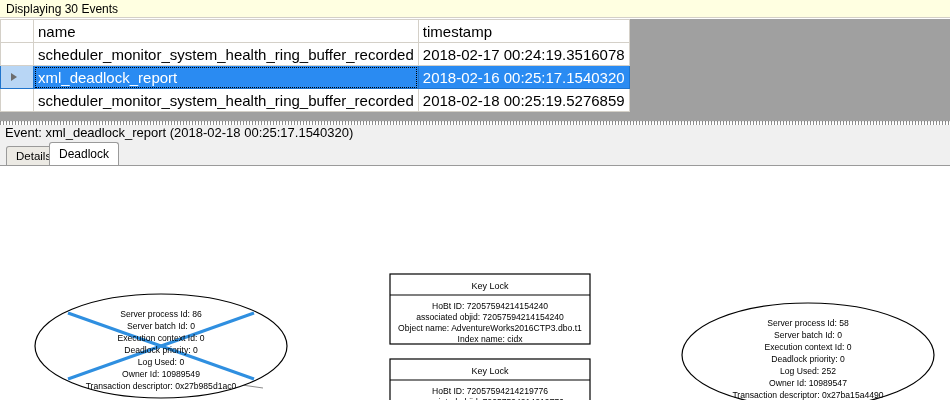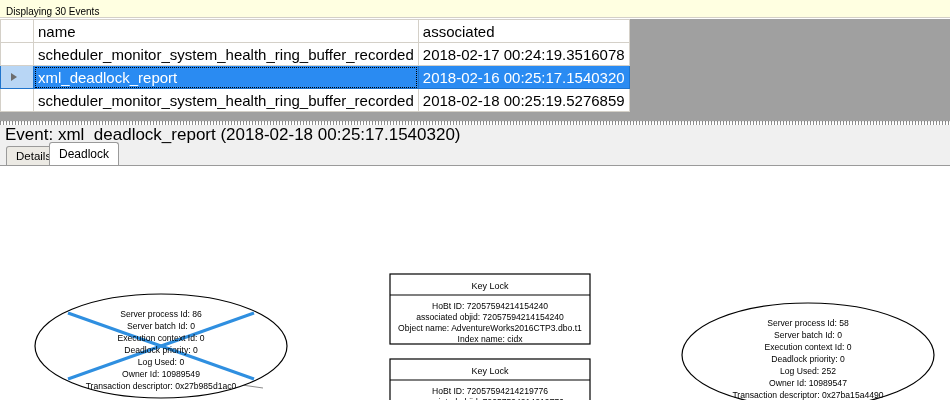--- a/index.html
+++ b/index.html
@@ -11,22 +11,22 @@
     font-size:11px;color:#000;
     -webkit-font-smoothing:none;
   }
   .app{position:relative;width:950px;height:400px;}
 
   
   .banner{
     position:absolute;left:0;top:0;width:950px;height:18px;
     background:#ffffe1;border-bottom:1px solid #d4d0c8;
     box-sizing:border-box;
-    display:flex;align-items:flex-end;padding-left:6px;
-    font-size:10px;
+    display:flex;align-items:center;padding-left:6px;
+    font-size:12px;
   }
 
   
   .grid{
     position:absolute;left:0;top:19px;width:950px;height:103px;
     background:#a0a0a0;overflow:hidden;
   }
   .grid-table{border-collapse:collapse;table-layout:fixed;background:#fff;}
   .grid-table th,.grid-table td{
     border:1px solid #d4d0c8;
@@ -56,21 +56,21 @@
       repeating-linear-gradient(90deg,#7a7a7a 0 1px,#ffffff 1px 3px);
     opacity:.85;
   }
 
   
   .detail{
     position:absolute;left:0;top:125px;width:950px;height:275px;
     background:#f0f0f0;
   }
   .event-label{
-    position:absolute;left:5px;top:0px;font-size:17px;white-space:nowrap;
+    position:absolute;left:5px;top:0px;font-size:13px;white-space:nowrap;
   }
   .tabstrip{
     position:absolute;left:0;top:18px;width:950px;height:22px;
   }
   .tab{
     position:absolute;bottom:0;height:19px;line-height:19px;
     padding:0 9px;font-size:11.5px;
     border:1px solid #9a9a9a;border-bottom:none;
     border-radius:3px 3px 0 0;
     background:#eceae4;color:#000;box-sizing:border-box;
@@ -111,21 +111,21 @@
   <div class="banner">
     <span>Displaying 30 Events</span>
   </div>
 
   <div class="grid">
     <table class="grid-table">
       <thead>
         <tr>
           <th class="col-gutter"></th>
           <th class="col-name">name</th>
-          <th class="col-ts">associated</th>
+          <th class="col-ts">timestamp</th>
         </tr>
       </thead>
       <tbody>
         <tr>
           <td class="col-gutter gutter-cell"></td>
           <td class="col-name">scheduler_monitor_system_health_ring_buffer_recorded</td>
           <td class="col-ts">2018-02-17 00:24:19.3516078</td>
         </tr>
         <tr class="row-selected">
           <td class="col-gutter gutter-cell">

